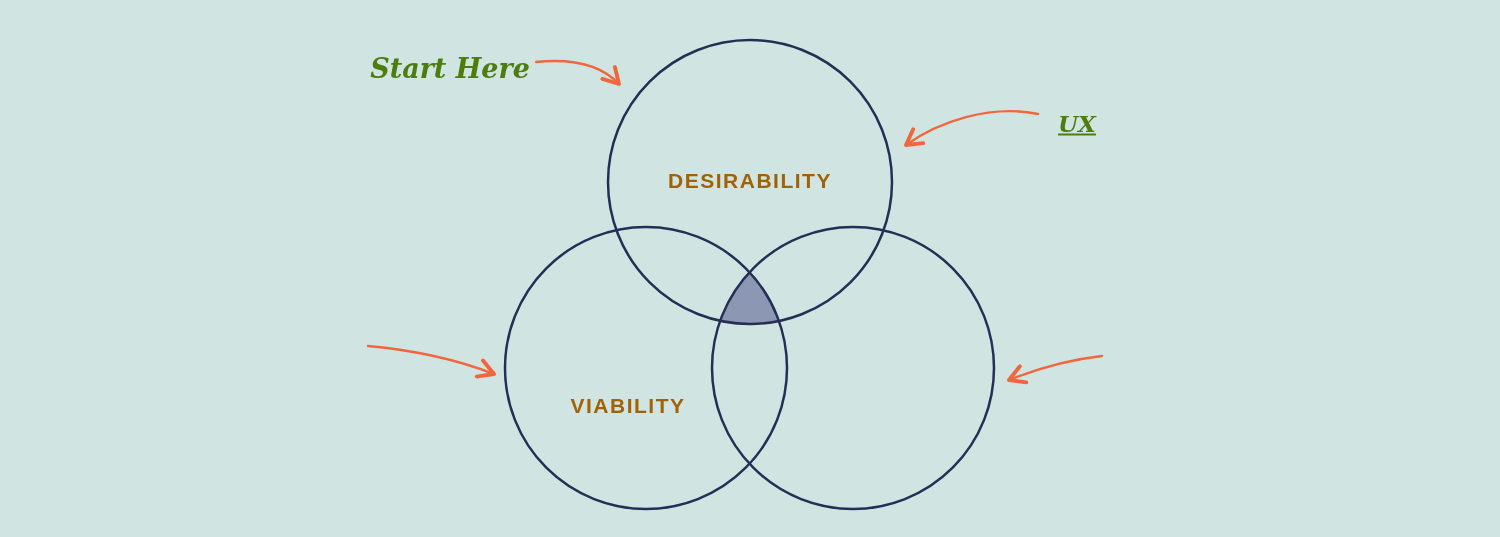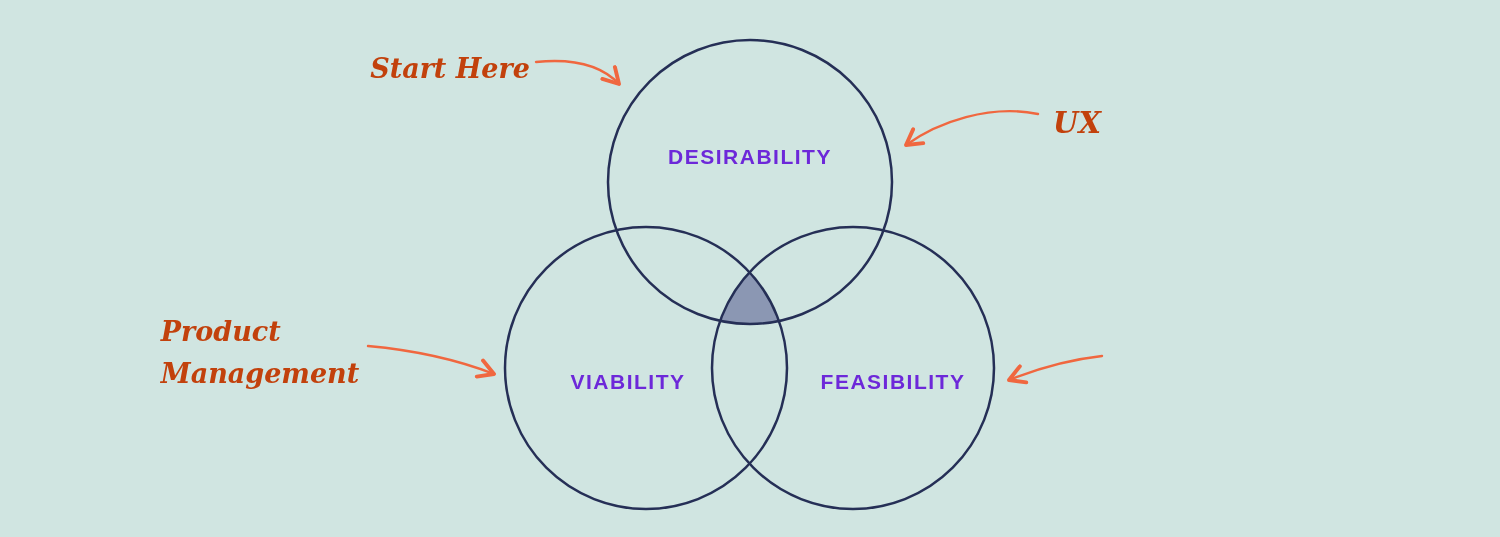--- a/index.html
+++ b/index.html
@@ -18,46 +18,47 @@
   .stage svg {
     position: absolute;
     left: 0;
     top: 0;
     width: 1500px;
     height: 537px;
   }
   .circle-label {
     position: absolute;
     transform: translate(-50%, -50%);
-    color: #6d28d9;
+    color: #a16207;
     font-weight: bold;
     font-size: 21px;
     letter-spacing: 1.5px;
     white-space: nowrap;
     font-family: "Liberation Sans", sans-serif;
+    margin-top: 24px;
   }
   .annotation {
     position: absolute;
     transform: translate(-50%, -50%);
-    color: #c2410c;
+    color: #4d7c0f;
     font-family: "DejaVu Serif", serif;
     font-style: italic;
     font-weight: 600;
     white-space: nowrap;
-    text-align: left;
+    text-align: right;
   }
   .annotation.multiline {
     white-space: pre-line;
     line-height: 1.55;
   }
   #lbl-desirability { left: 750px; top: 157px; }
   #lbl-viability    { left: 628px; top: 382px; }
   #lbl-feasibility  { left: 893px; top: 382px; }
   #ann-start-here   { left: 450px;  top: 68px;  font-size: 27px; }
-  #ann-ux           { left: 1077px; top: 123px; font-size: 29px; }
+  #ann-ux           { left: 1077px; top: 123px; font-size: 23px; text-decoration: underline; }
   #ann-product      { left: 260px;  top: 353px; font-size: 27px; }
   #ann-engineering  { left: 1186px; top: 361px; font-size: 26px; }
 </style>
 </head>
 <body>
 
 <div class="stage">
 
   <svg viewBox="0 0 1500 537" aria-hidden="true">
     <defs>
@@ -83,20 +84,17 @@
     <g fill="none" stroke-width="2.4" stroke-linecap="round" stroke="#f0673f">
       <path d="M536,62 C575,58 602,66 619,84" marker-end="url(#arrowhead)"></path>
       <path d="M1038,114 C990,104 938,122 906,145" marker-end="url(#arrowhead)"></path>
       <path d="M368,346 C412,350 458,360 494,374" marker-end="url(#arrowhead)"></path>
       <path d="M1102,356 C1066,360 1034,370 1009,380" marker-end="url(#arrowhead)"></path>
     </g>
   </svg>
 
   <div class="circle-label" id="lbl-desirability">DESIRABILITY</div>
   <div class="circle-label" id="lbl-viability">VIABILITY</div>
-  <div class="circle-label" id="lbl-feasibility">FEASIBILITY</div>
 
   <div class="annotation" id="ann-start-here">Start Here</div>
   <div class="annotation" id="ann-ux">UX</div>
-  <div class="annotation multiline" id="ann-product">Product
-Management</div>
 
 </div>
 
 </body></html>

